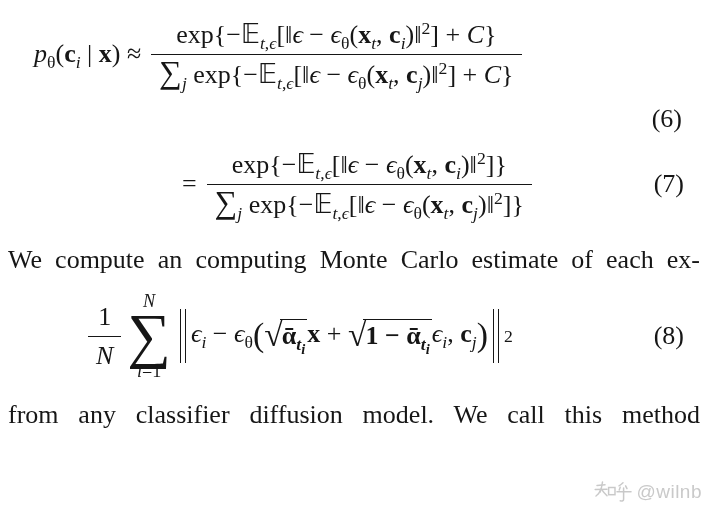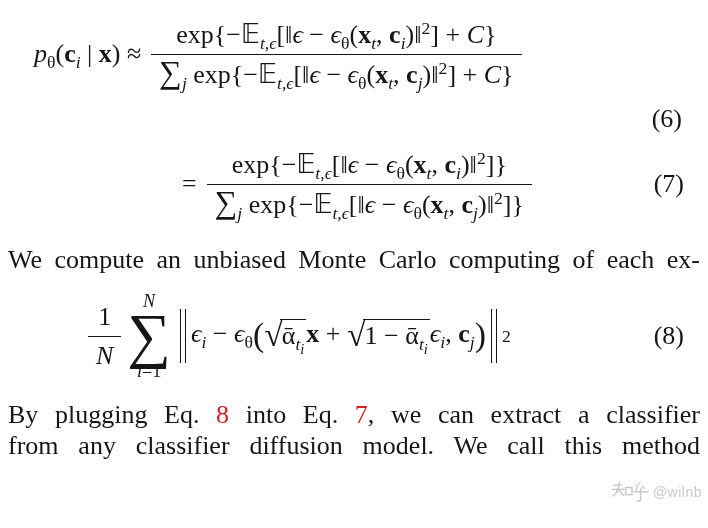--- a/index.html
+++ b/index.html
@@ -23,21 +23,21 @@
   .eqref{color:#d32227; cursor:pointer;}
   
   .frac{display:inline-flex; flex-direction:column; align-items:center; vertical-align:middle;}
   .frac .num{padding:0 8px 4px 8px; white-space:nowrap;}
   .frac .den{padding:4px 8px 0 8px; border-top:1.7px solid #161616; white-space:nowrap;}
   
   .bigsum{display:inline-flex; flex-direction:column; align-items:center; line-height:1; margin:0 4px;}
   .bigsum .limit{font-size:0.7em; line-height:1;}
   .bigsum .sig{font-size:2.35em; line-height:0.85;}
   
-  .sqrt{display:inline-block; white-space:nowrap;}
+  .sqrt{display:inline-block; white-space:nowrap;font-weight:bold;}
   .sqrt .rs{display:inline-block; font-size:1.3em; line-height:1; vertical-align:top; margin-right:-3px; transform:translateY(-1px);}
   .sqrt .rd{display:inline-block; border-top:1.7px solid #161616; vertical-align:top; padding:1px 2px 0 2px;}
   
   .tnorm{display:inline-block; width:4px; height:54px; border-left:1.8px solid #161616; border-right:1.8px solid #161616; vertical-align:middle; margin:0 5px;}
   .hi2{font-size:0.68em; vertical-align:1.25em;}
   .bp{font-size:1.3em; line-height:0; vertical-align:-0.12em;}
   
   .eqrow{position:relative; display:flex; align-items:center;}
   #eq6-row{margin-top:6px; padding-left:34px; min-height:96px;}
   #eq6-row .lhs{margin-right:10px;}
@@ -49,21 +49,21 @@
   #eq8-row .coef{margin-right:2px;}
   
   .para{margin:0 8px; width:692px;}
   #para1{margin-top:16px;}
   #para2{margin-top:14px;}
   .pline{line-height:31px;}
   .jline{text-align:justify; text-align-last:justify;}
   
   #watermark{position:absolute; right:6px; top:481px; display:flex; align-items:center;
     color:#c7c7c7; opacity:0.95; pointer-events:none;}
-  #watermark .wm-handle{font-family:"Liberation Sans","DejaVu Sans",sans-serif; font-size:14px; letter-spacing:0.5px; margin-left:4px;}
+  #watermark .wm-handle{font-family:"Liberation Sans","DejaVu Sans",sans-serif; font-size:19px; letter-spacing:0.5px; margin-left:4px;}
 </style>
 </head>
 <body>
 
 <div id="page">
 
   <div class="eqrow math" id="eq6-row">
     <span class="lhs"><i>p</i><sub>θ</sub>(<b>c</b><sub><i>i</i></sub> | <b>x</b>) ≈</span>
     <span class="frac">
       <span class="num">exp{−<span class="bb">𝔼</span><sub><i>t</i>,<i>ϵ</i></sub>[‖<i>ϵ</i> − <i>ϵ</i><sub>θ</sub>(<b>x</b><sub><i>t</i></sub>, <b>c</b><sub><i>i</i></sub>)‖<sup>2</sup>] + <i>C</i>}</span>
@@ -75,42 +75,41 @@
   <div class="eqrow math" id="eq7-row">
     <span class="eqsign">=</span>
     <span class="frac">
       <span class="num">exp{−<span class="bb">𝔼</span><sub><i>t</i>,<i>ϵ</i></sub>[‖<i>ϵ</i> − <i>ϵ</i><sub>θ</sub>(<b>x</b><sub><i>t</i></sub>, <b>c</b><sub><i>i</i></sub>)‖<sup>2</sup>]}</span>
       <span class="den"><span class="sumi">∑</span><sub><i>j</i></sub> exp{−<span class="bb">𝔼</span><sub><i>t</i>,<i>ϵ</i></sub>[‖<i>ϵ</i> − <i>ϵ</i><sub>θ</sub>(<b>x</b><sub><i>t</i></sub>, <b>c</b><sub><i>j</i></sub>)‖<sup>2</sup>]}</span>
     </span>
     <span class="eqnum-abs">(7)</span>
   </div>
 
   <div class="para" id="para1">
-    <div class="pline jline">We compute an unbiased Monte Carlo computing of each ex-</div>
+    <div class="pline jline">We compute an computing Monte Carlo estimate of each ex-</div>
   </div>
 
   <div class="eqrow math" id="eq8-row">
     <span class="frac coef">
       <span class="num">1</span>
       <span class="den"><i>N</i></span>
     </span>
     <span class="bigsum">
       <span class="limit"><i>N</i></span>
       <span class="sig">∑</span>
       <span class="limit"><i>i</i>=1</span>
     </span>
     <span class="tnorm"></span>
     <span><i>ϵ</i><sub><i>i</i></sub> − <i>ϵ</i><sub>θ</sub><span class="bp">(</span><span class="sqrt"><span class="rs">√</span><span class="rd">ᾱ<sub><i>t</i><sub><i>i</i></sub></sub></span></span><b>x</b> + <span class="sqrt"><span class="rs">√</span><span class="rd">1 − ᾱ<sub><i>t</i><sub><i>i</i></sub></sub></span></span><i>ϵ</i><sub><i>i</i></sub>, <b>c</b><sub><i>j</i></sub><span class="bp">)</span></span>
     <span class="tnorm"></span>
     <sup class="hi2">2</sup>
     <span class="eqnum-abs">(8)</span>
   </div>
 
   <div class="para" id="para2">
-    <div class="pline jline">By plugging Eq. <span class="eqref">8</span> into Eq. <span class="eqref">7</span>, we can extract a classifier</div>
     <div class="pline jline">from any classifier diffusion model. We call this method</div>
   </div>
 
   <div id="watermark">
     <svg width="38" height="22" viewBox="0 0 38 22">
       <g fill="none" stroke="#c7c7c7" stroke-width="1.5" stroke-linecap="round">
         <path d="M3,4.5 L11,3.8"></path>
         <path d="M8.5,1 Q7.6,7 6.2,11"></path>
         <path d="M1.2,8.5 L13,8.2"></path>
         <path d="M6.8,8.4 Q5,13 2,15"></path>

